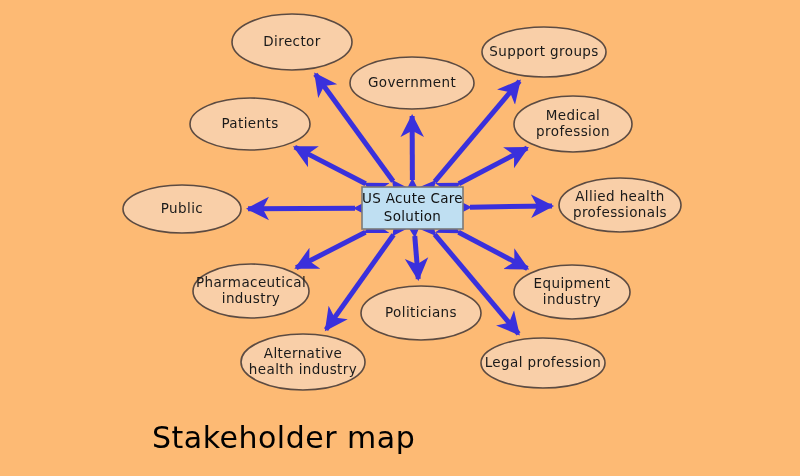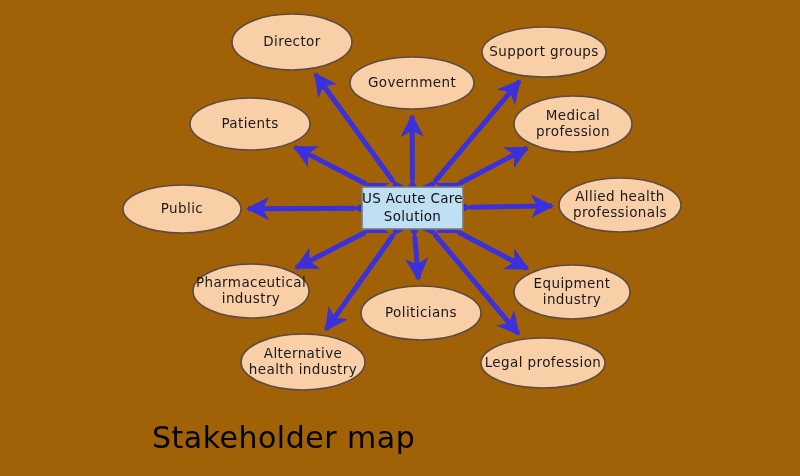--- a/index.html
+++ b/index.html
@@ -11,21 +11,21 @@
   body {
     width: 800px;
     height: 476px;
     font-family: "DejaVu Sans", sans-serif;
     overflow: hidden;
   }
   #canvas-root {
     position: relative;
     width: 800px;
     height: 476px;
-    background: #a16207;
+    background: #fdba74;
   }
   #diagram-svg {
     position: absolute;
     left: 0;
     top: 0;
     width: 800px;
     height: 476px;
     display: block;
   }
   .node-ellipse {

